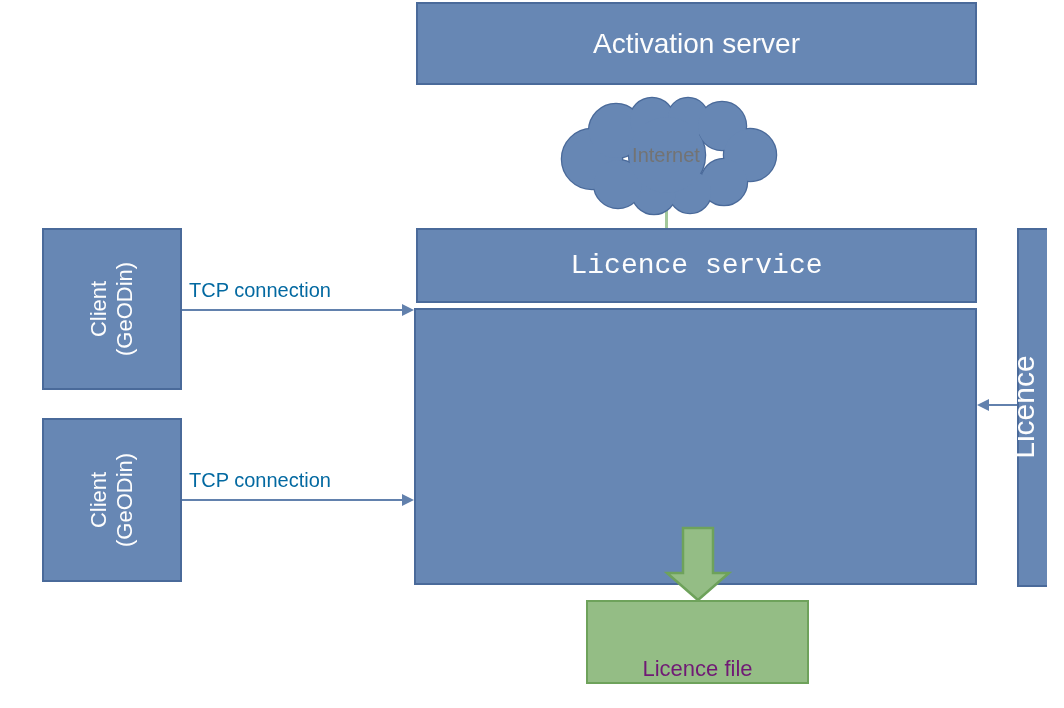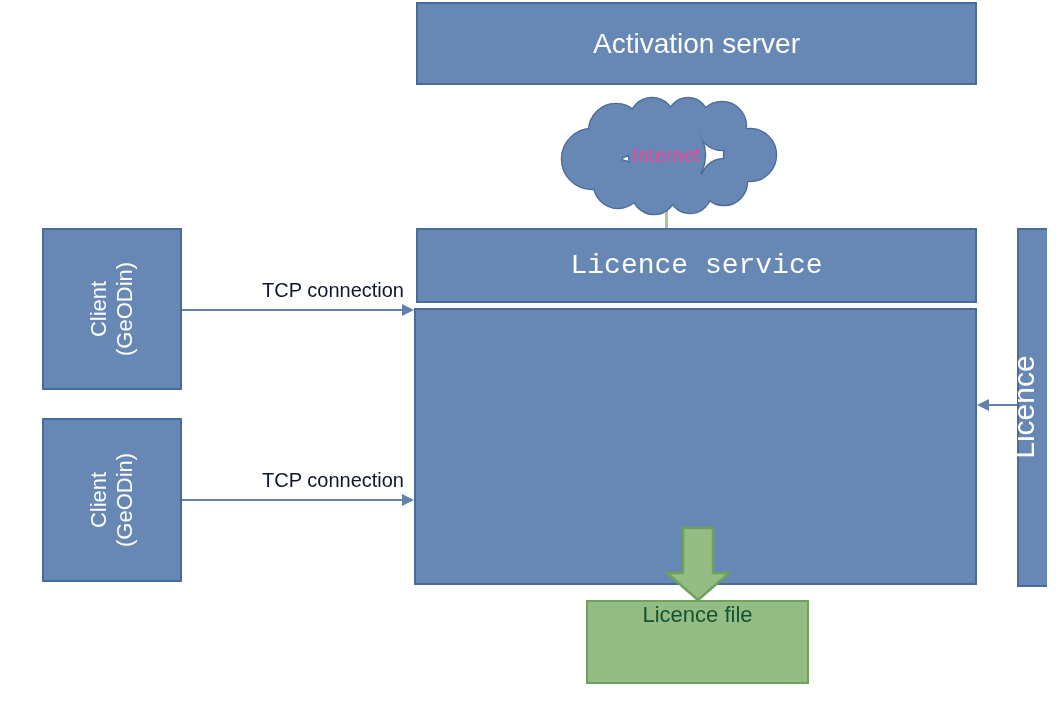--- a/index.html
+++ b/index.html
@@ -20,23 +20,23 @@
     color: #fdfdfd;
     display: flex;
     align-items: center;
     justify-content: center;
   }
   .greenbox {
     position: absolute;
     box-sizing: border-box;
     background: #94bd85;
     border: 2px solid #6ea25b;
-    color: #14532d;
+    color: #701a75;
     display: flex;
-    align-items: flex-start;
+    align-items: flex-end;
     justify-content: center;
   }
   .vtext {
     transform: rotate(-90deg);
     white-space: pre-line;
     width: max-content;
     text-align: center;
     line-height: 1.18;
   }
   .hline { position: absolute; height: 2px; background: #6281ad; }
@@ -47,29 +47,29 @@
     border-left: 12px solid #6281ad;
   }
   .arrowhead-left {
     position: absolute; width: 0; height: 0;
     border-top: 6px solid transparent;
     border-bottom: 6px solid transparent;
     border-right: 12px solid #6281ad;
   }
   .conn-label {
     position: absolute;
-    color: #0f172a;
+    color: #0369a1;
     font-size: 20px;
-    text-align: right;
+    text-align: left;
   }
   .cloud-label {
     position: absolute;
     left: 513px; top: 144px; width: 228px;
     text-align: center;
-    color: #ec4899;
+    color: #737373;
     font-size: 20px;
   }
   .stem {
     position: absolute;
     left: 626px; top: 209px;
     width: 3px; height: 20px;
     background: #a3c89a;
   }
   .title-28 { font-size: 28px; }
   .txt-22 { font-size: 22px; }

